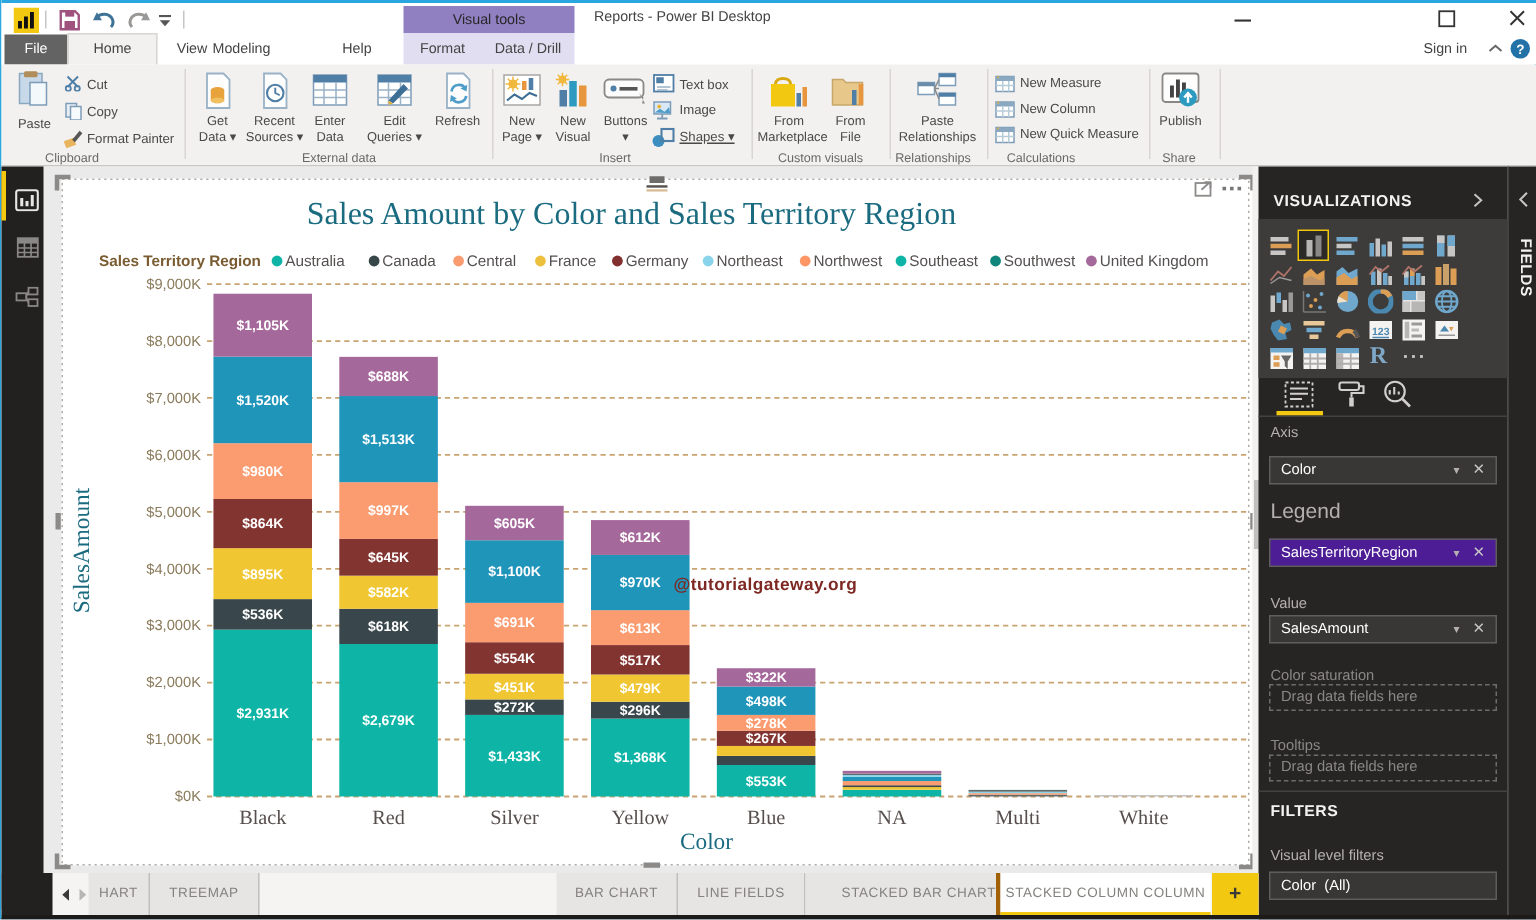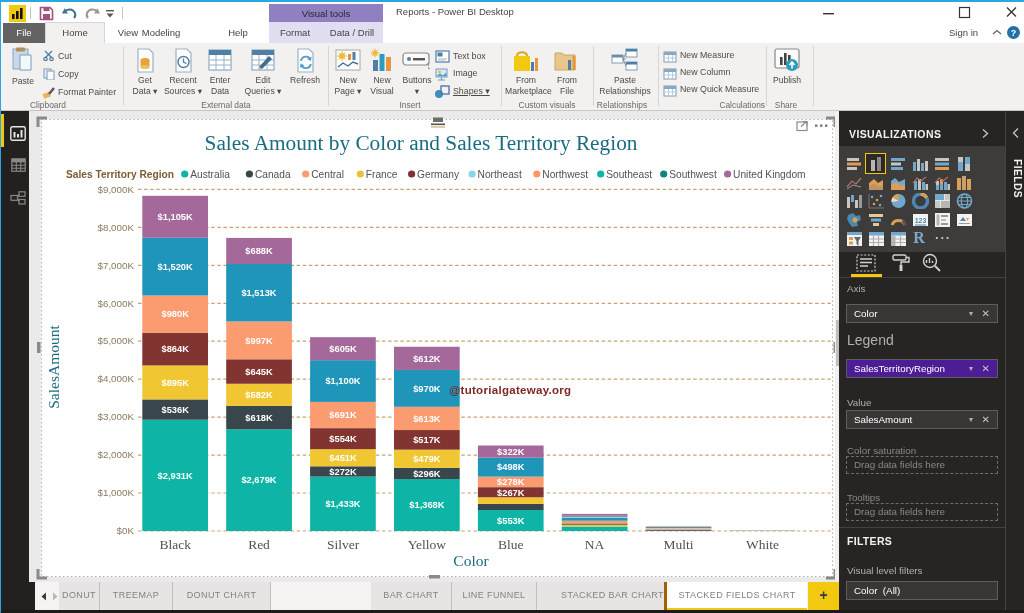--- a/index.html
+++ b/index.html
@@ -61,21 +61,21 @@
 <div class="abs" style="left:500px;top:3px;width:1px;height:60px;background:#d8d5d3;"></div>
 <div class="abs" style="left:592px;top:3px;width:1px;height:60px;background:#d8d5d3;"></div>
 <div class="abs" style="left:657px;top:3px;width:1px;height:60px;background:#d8d5d3;"></div>
 <div class="abs" style="left:765px;top:3px;width:1px;height:60px;background:#d8d5d3;"></div>
 <div class="abs" style="left:812px;top:3px;width:1px;height:60px;background:#d8d5d3;"></div>
 <div class="abs" style="left:-8px;top:57px;width:110px;text-align:center;font-size:8.4px;color:#6b6966;">Clipboard</div>
 <div class="abs" style="left:170px;top:57px;width:110px;text-align:center;font-size:8.4px;color:#6b6966;">External data</div>
 <div class="abs" style="left:354px;top:57px;width:110px;text-align:center;font-size:8.4px;color:#6b6966;">Insert</div>
 <div class="abs" style="left:491px;top:57px;width:110px;text-align:center;font-size:8.4px;color:#6b6966;">Custom visuals</div>
 <div class="abs" style="left:566px;top:57px;width:110px;text-align:center;font-size:8.4px;color:#6b6966;">Relationships</div>
-<div class="abs" style="left:654px;top:57px;width:110px;text-align:right;font-size:8.4px;color:#6b6966;">Calculations</div>
+<div class="abs" style="left:638px;top:57px;width:110px;text-align:center;font-size:8.4px;color:#6b6966;">Calculations</div>
 <div class="abs" style="left:730px;top:57px;width:110px;text-align:center;font-size:8.4px;color:#6b6966;">Share</div>
 <div class="abs" style="left:4px;top:3px;width:36px;text-align:center;"><svg width="26" height="26" viewBox="0 0 26 26">
           <rect x="3" y="3" width="15" height="20" fill="#c7d8e8" stroke="#8aa8c0" stroke-width="1"></rect>
           <rect x="6" y="1.5" width="9" height="4" rx="1" fill="#b08d5a"></rect>
           <path d="M10 9 H21 V24 H10 Z" fill="#f3f8fb" stroke="#7d9cb8" stroke-width="1"></path>
         </svg><div style="font-size:8.6px;color:#4a4947;margin-top:0px;">Paste</div></div>
 <svg class="abs" style="left:42px;top:7px" width="12" height="11" viewBox="0 0 12 11">
         <path d="M2 1 L9 8 M9 1 L2 8" stroke="#4f7ea6" stroke-width="1.3"></path>
         <circle cx="2.5" cy="9" r="1.7" fill="none" stroke="#4f7ea6" stroke-width="1.2"></circle>
         <circle cx="8.5" cy="9" r="1.7" fill="none" stroke="#4f7ea6" stroke-width="1.2"></circle>
@@ -679,23 +679,22 @@
 <svg class="abs" style="left:0px;top:40px" width="20" height="70">
         <text x="8" y="8" transform="rotate(90 8 8)" font-size="10.3" font-weight="bold" fill="#f3f2f1" letter-spacing="0.4" font-family="Liberation Sans, sans-serif">FIELDS</text>
       </svg>
 </div>
 <div class="abs" style="left:0;top:582px;width:838px;height:28px;background:#f5f4f2;">
 <div class="abs" style="left:0;top:0;width:34px;height:28px;background:#232120;"></div>
 <svg class="abs" style="left:40px;top:10px" width="24" height="9">
         <path d="M5 0.5 L0.5 4.5 L5 8.5 Z" fill="#3b3a39"></path>
         <path d="M12 0.5 L16.5 4.5 L12 8.5 Z" fill="#b8b6b4"></path>
       </svg>
-<div class="abs" style="left:58px;top:0;width:41px;height:28px;background:#e7e5e3;border-right:1px solid #c2c0be;color:#84827e;font-size:9px;letter-spacing:0.4px;text-align:center;line-height:27px;">DONUT</div>
+<div class="abs" style="left:58px;top:0;width:41px;height:28px;background:#e7e5e3;border-right:1px solid #c2c0be;color:#84827e;font-size:9px;letter-spacing:0.4px;text-align:center;line-height:27px;">HART</div>
 <div class="abs" style="left:99px;top:0;width:73px;height:28px;background:#e7e5e3;border-right:1px solid #c2c0be;color:#84827e;font-size:9px;letter-spacing:0.4px;text-align:center;line-height:27px;">TREEMAP</div>
-<div class="abs" style="left:172px;top:0;width:98px;height:28px;background:#e7e5e3;border-right:1px solid #c2c0be;color:#84827e;font-size:9px;letter-spacing:0.4px;text-align:center;line-height:27px;">DONUT CHART</div>
 <div class="abs" style="left:370px;top:0;width:81px;height:28px;background:#e7e5e3;border-right:1px solid #c2c0be;color:#84827e;font-size:9px;letter-spacing:0.4px;text-align:center;line-height:27px;">BAR CHART</div>
-<div class="abs" style="left:451px;top:0;width:85px;height:28px;background:#e7e5e3;border-right:1px solid #c2c0be;color:#84827e;font-size:9px;letter-spacing:0.4px;text-align:center;line-height:27px;">LINE FUNNEL</div>
+<div class="abs" style="left:451px;top:0;width:85px;height:28px;background:#e7e5e3;border-right:1px solid #c2c0be;color:#84827e;font-size:9px;letter-spacing:0.4px;text-align:center;line-height:27px;">LINE FIELDS</div>
 <div class="abs" style="left:536px;top:0;width:130px;height:28px;background:#e7e5e3;border-right:3px solid #a16207;color:#84827e;font-size:9px;letter-spacing:0.4px;text-align:right;line-height:27px;">STACKED BAR CHART</div>
-<div class="abs" style="left:666px;top:0;width:140px;height:25.5px;background:#fff;color:#84827e;font-size:9px;letter-spacing:0.4px;text-align:center;line-height:27px;">STACKED FIELDS CHART</div>
+<div class="abs" style="left:666px;top:0;width:140px;height:25.5px;background:#fff;color:#84827e;font-size:9px;letter-spacing:0.4px;text-align:center;line-height:27px;">STACKED COLUMN COLUMN</div>
 <div class="abs" style="left:666px;top:25.5px;width:140px;height:2.5px;background:#f2c811;"></div>
 <div class="abs" style="left:807px;top:0;width:31px;height:28px;background:#f2c811;color:#3b3a39;font-size:14px;font-weight:bold;text-align:center;line-height:26px;">+</div>
 </div>
 <div class="abs" style="left:0;top:610px;width:1024px;height:3px;background:#1c1b1a;"></div>
 </div>
 </body></html>

